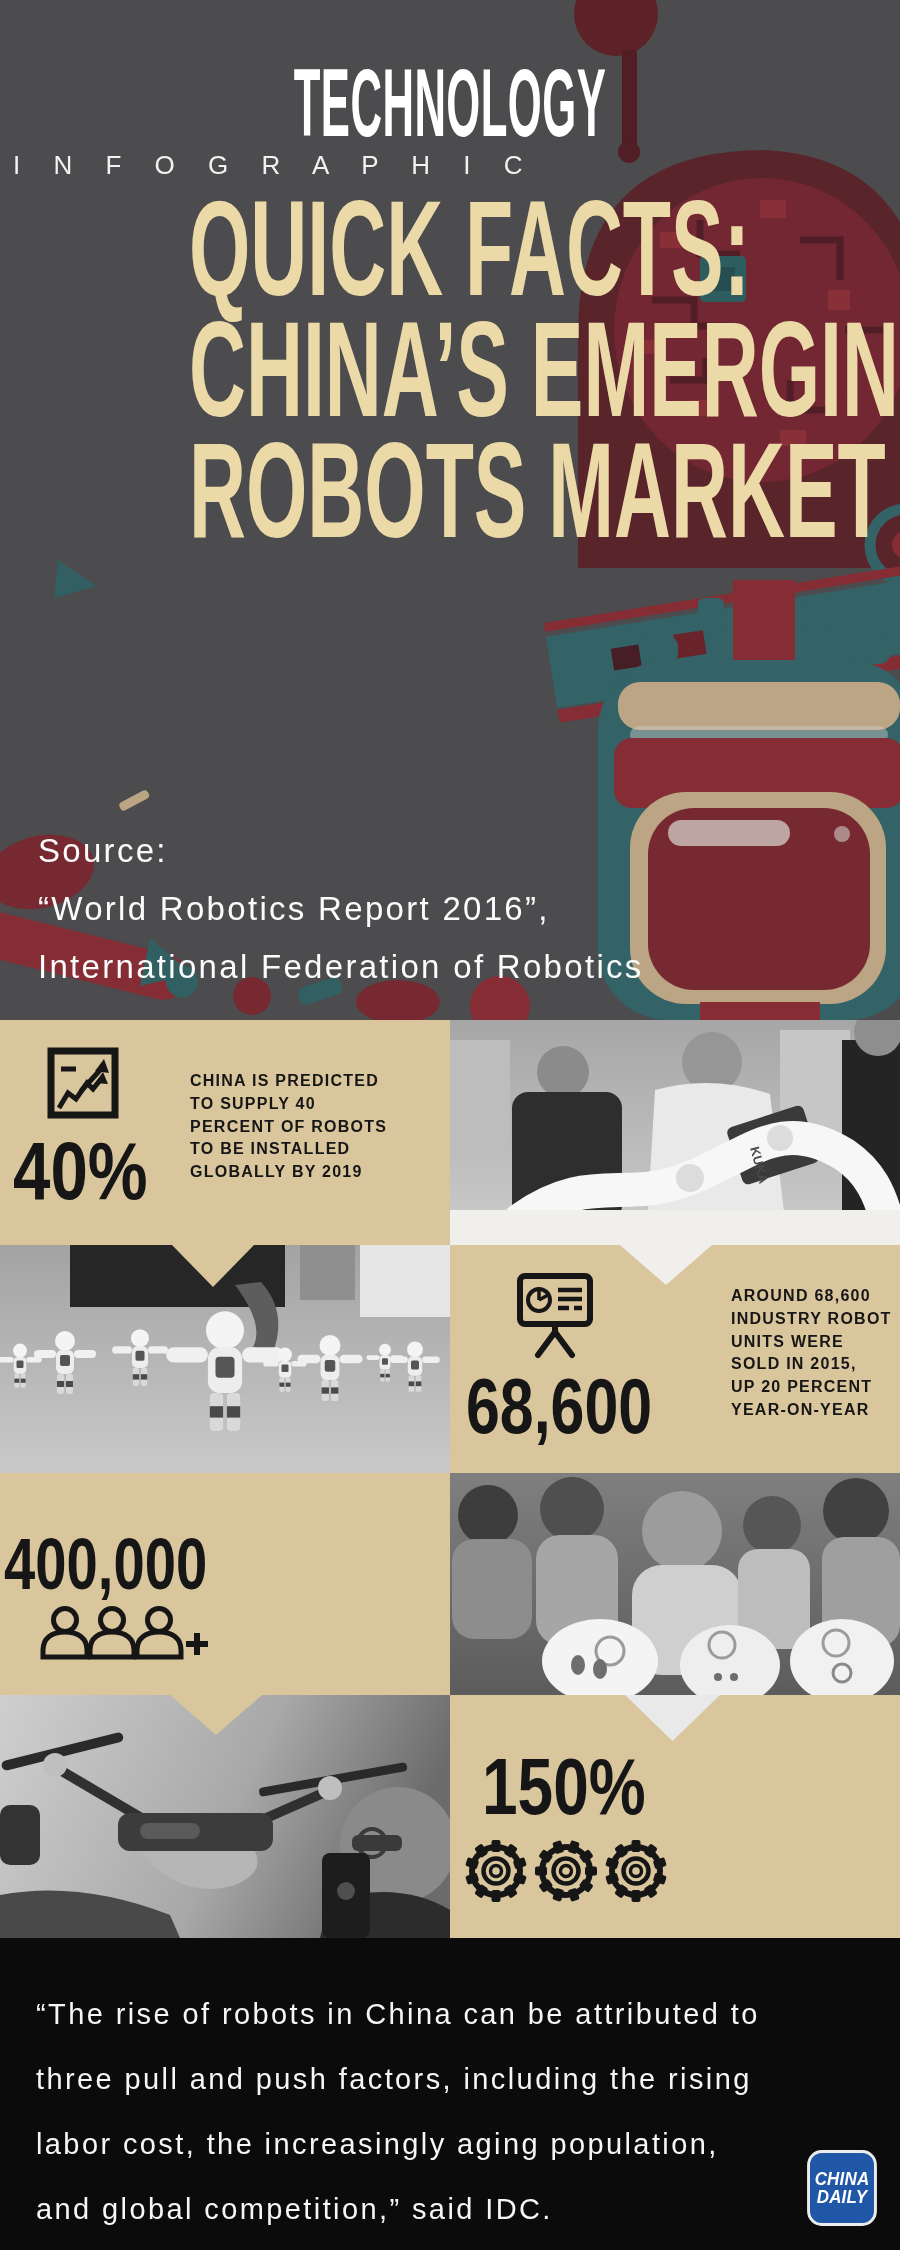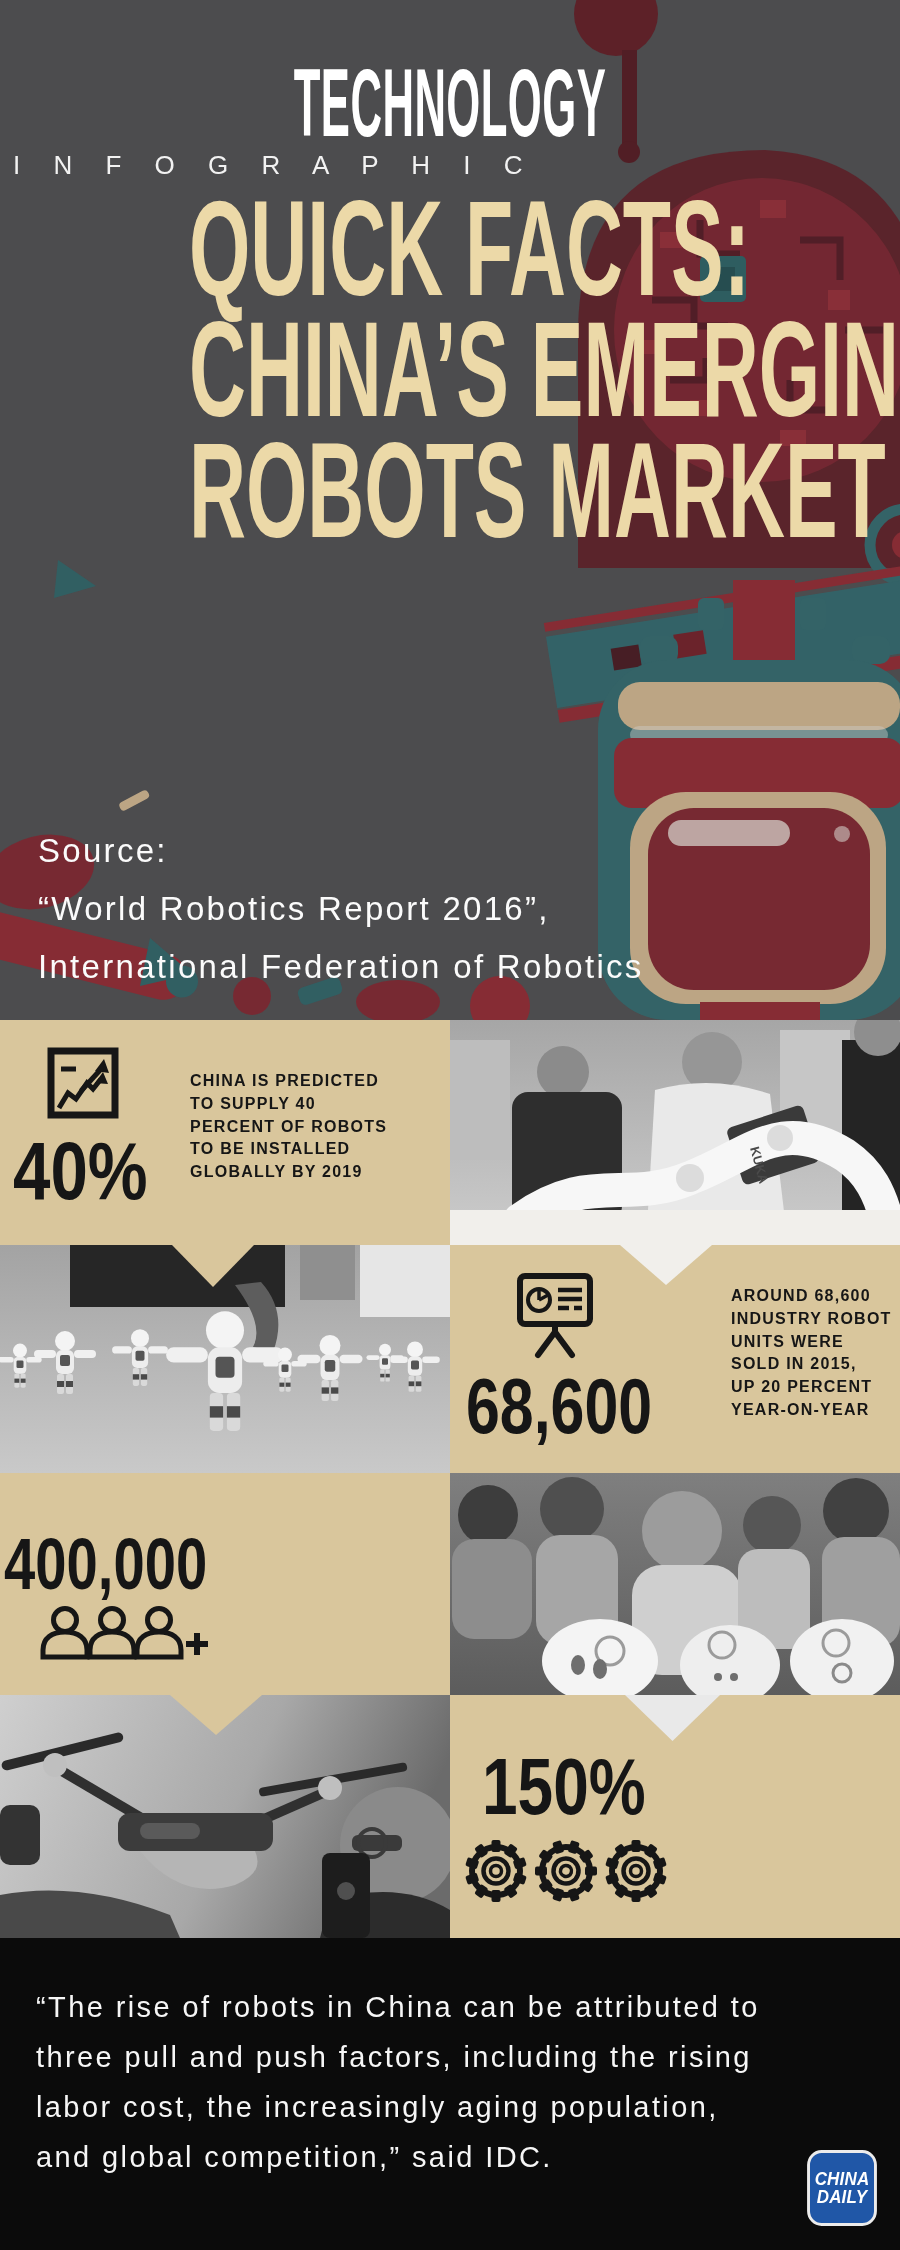--- a/index.html
+++ b/index.html
@@ -28,21 +28,21 @@
   .stat{position:absolute;color:#161616;font-weight:bold;white-space:nowrap;
         transform-origin:0 50%;line-height:1;}
   .facttext{position:absolute;color:#161616;font-weight:bold;font-size:16px;
         line-height:22.8px;letter-spacing:1.25px;white-space:pre;}
   .notch{position:absolute;clip-path:polygon(0 0,100% 0,50% 100%);}
   .notch.tan{background:#d9c69c;}
 
   
   .footer{position:absolute;left:0;top:1938px;width:900px;height:312px;background:#0b0b0b;}
   .quote{position:absolute;left:36px;top:44px;width:860px;color:#f6f6f6;font-size:29px;
-         line-height:50px;letter-spacing:2.4px;white-space:pre;}
+         line-height:65px;letter-spacing:2.4px;white-space:pre;}
   .cd-logo{position:absolute;left:806px;top:2150px;width:66px;height:70px;background:#2057a7;
          border:3px solid #ececec;border-radius:15px;display:flex;flex-direction:column;
          align-items:center;justify-content:center;color:#fff;font-weight:bold;font-style:italic;
          font-size:17.5px;line-height:18px;letter-spacing:0.2px;transform:scaleX(0.97);}
 </style>
 </head>
 <body>
 
 <div class="page">
 

